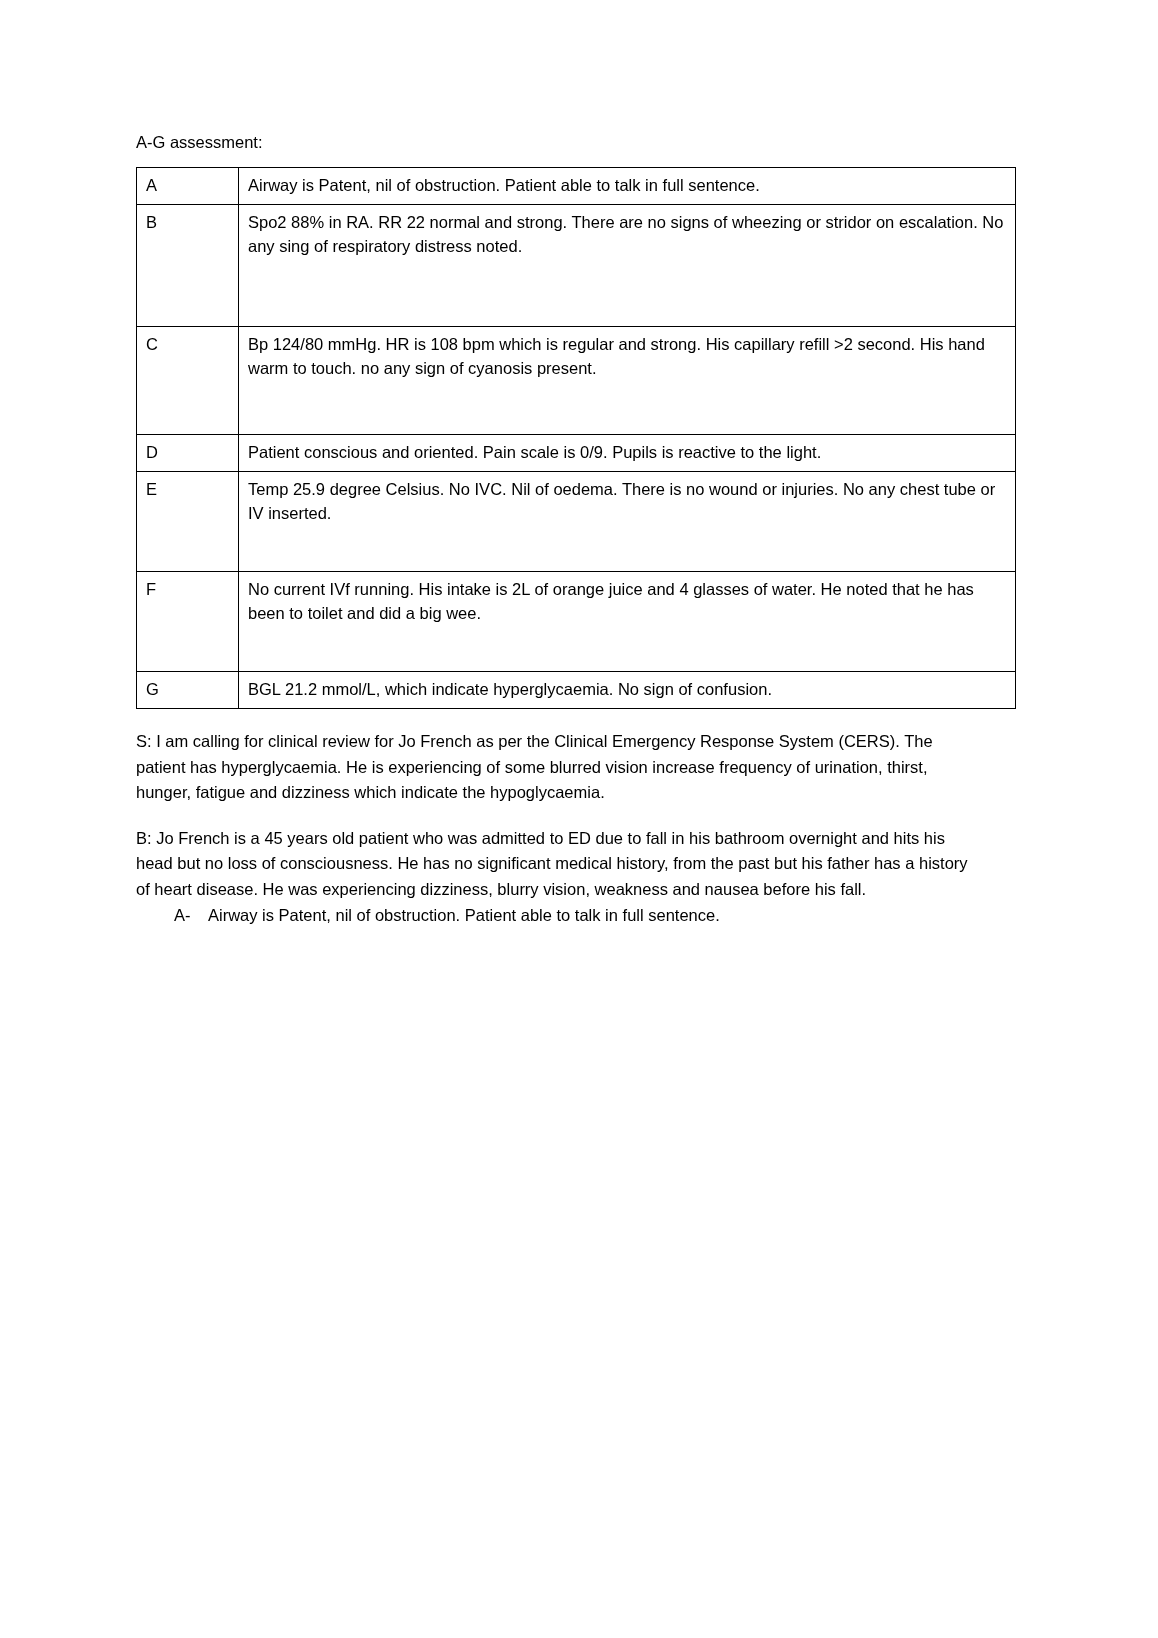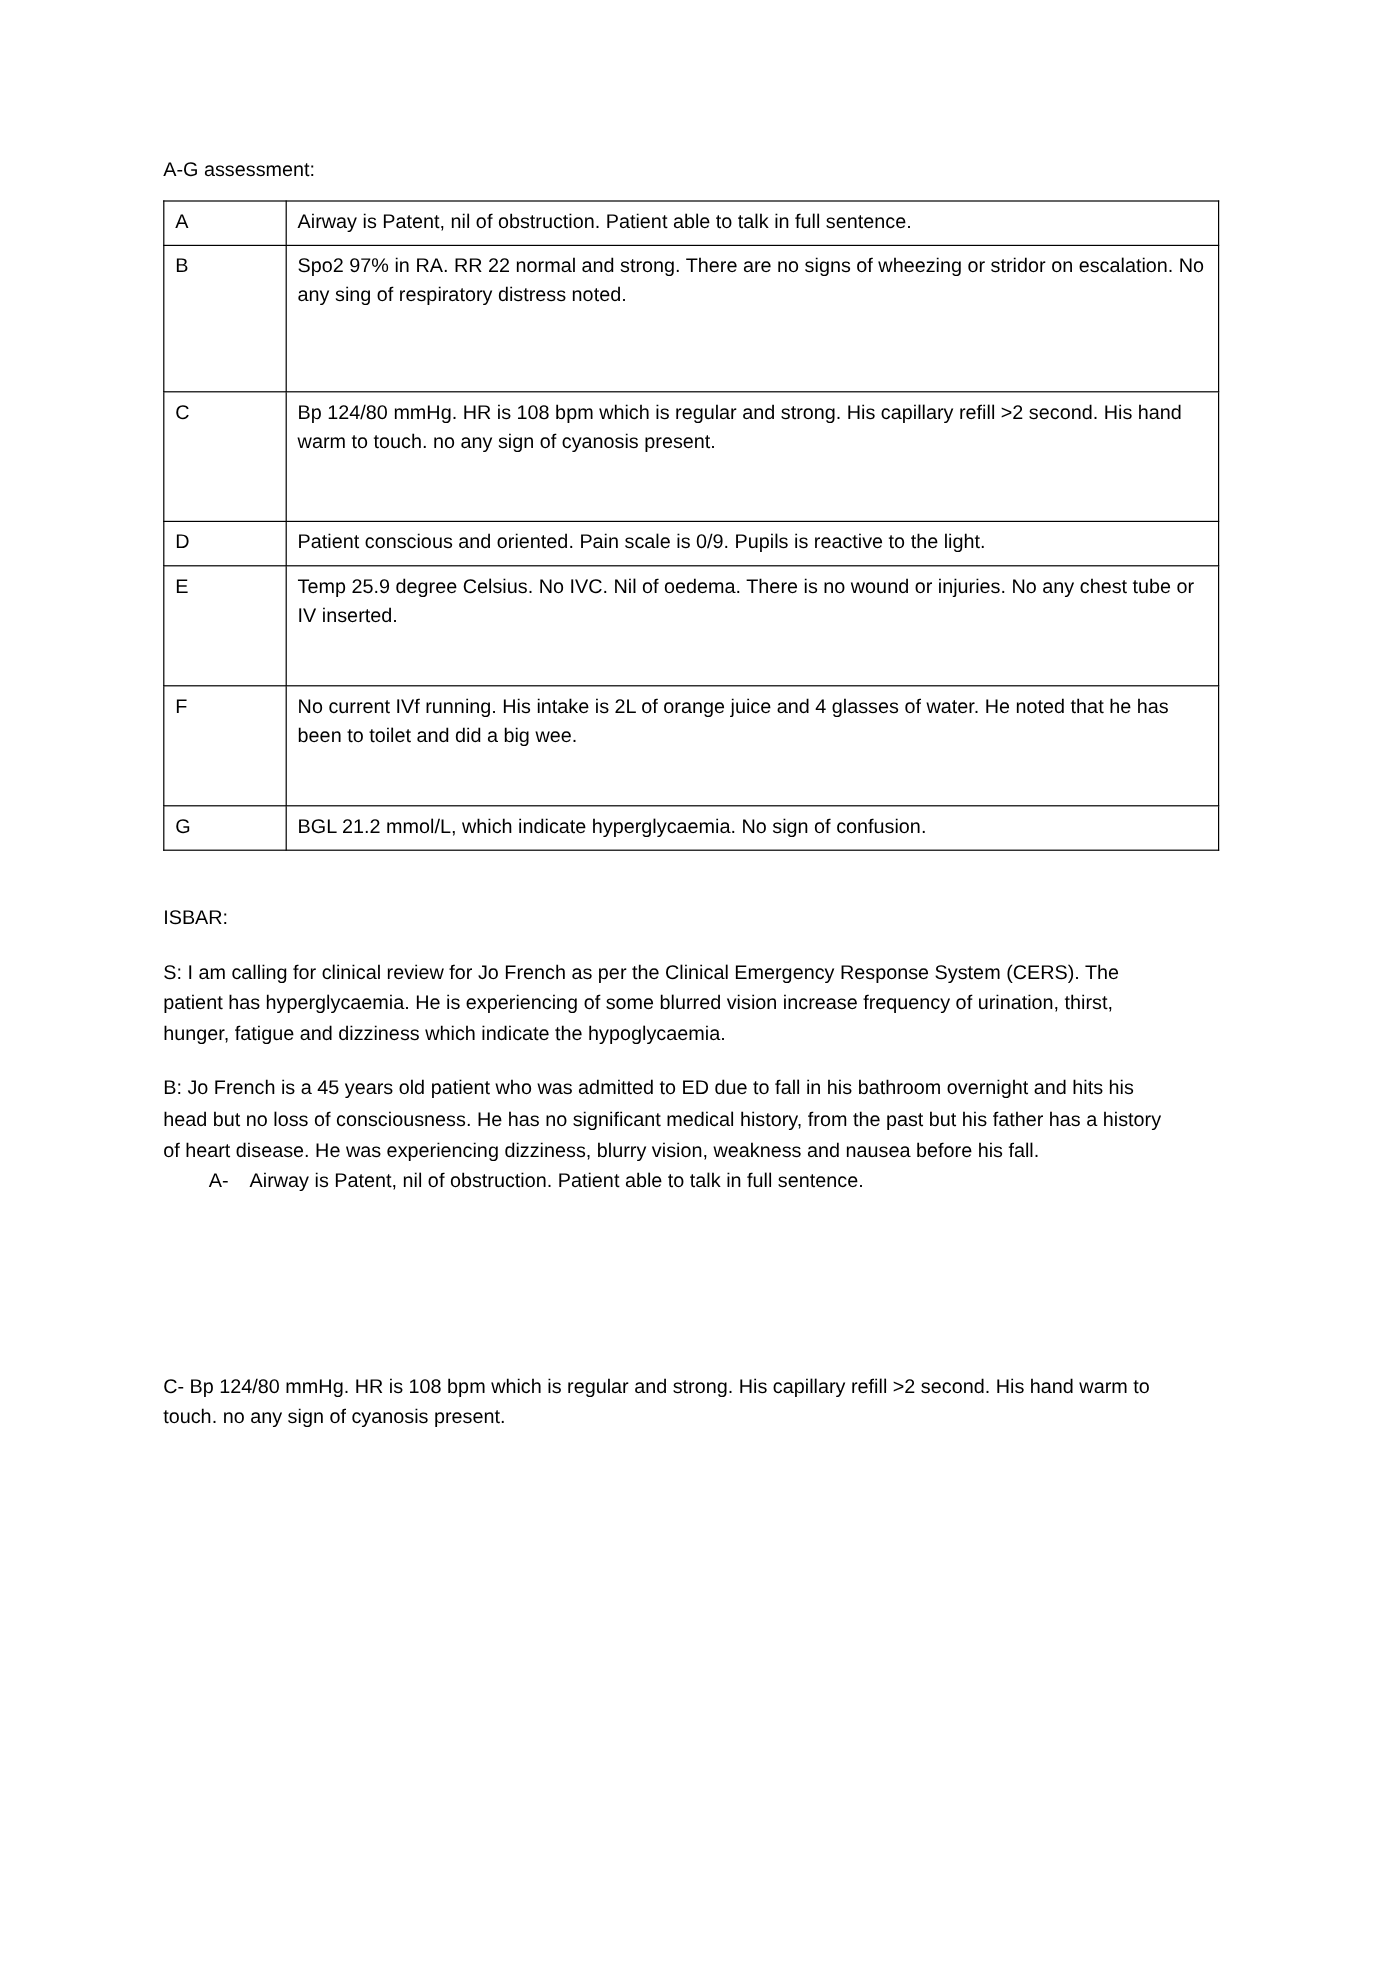--- a/index.html
+++ b/index.html
@@ -70,21 +70,21 @@
   <p class="doc-heading">A-G assessment:</p>
 
   <table class="ag-table">
     <tbody>
       <tr style="height:32px">
         <td class="col-letter">A</td>
         <td class="col-text">Airway is Patent, nil of obstruction. Patient able to talk in full sentence.</td>
       </tr>
       <tr style="height:122px">
         <td class="col-letter">B</td>
-        <td class="col-text">Spo2 97% in RA. RR 22 normal and strong. There are no signs of wheezing or stridor on escalation. No any sing of respiratory distress noted.</td>
+        <td class="col-text">Spo2 88% in RA. RR 22 normal and strong. There are no signs of wheezing or stridor on escalation. No any sing of respiratory distress noted.</td>
       </tr>
       <tr style="height:108px">
         <td class="col-letter">C</td>
         <td class="col-text">Bp 124/80 mmHg. HR is 108 bpm which is regular and strong. His capillary refill &gt;2 second. His hand warm to touch. no any sign of cyanosis present.</td>
       </tr>
       <tr style="height:32px">
         <td class="col-letter">D</td>
         <td class="col-text">Patient conscious and oriented. Pain scale is 0/9. Pupils is reactive to the light.</td>
       </tr>
       <tr style="height:100px">
@@ -95,30 +95,28 @@
         <td class="col-letter">F</td>
         <td class="col-text">No current IVf running. His intake is 2L of orange juice and 4 glasses of water. He noted that he has been to toilet and did a big wee.</td>
       </tr>
       <tr style="height:32px">
         <td class="col-letter">G</td>
         <td class="col-text">BGL 21.2 mmol/L, which indicate hyperglycaemia. No sign of confusion.</td>
       </tr>
     </tbody>
   </table>
 
-  <p class="body-para gap-before-isbar">ISBAR:</p>
 
 
   <p class="body-para para-spacing">S: I am calling for clinical review for Jo French as per the Clinical Emergency Response System (CERS). The patient has hyperglycaemia. He is experiencing of some blurred vision increase frequency of urination, thirst, hunger, fatigue and dizziness which indicate the hypoglycaemia.</p>
 
   <p class="body-para para-spacing">B: Jo French is a 45 years old patient who was admitted to ED due to fall in his bathroom overnight and hits his head but no loss of consciousness. He has no significant medical history, from the past but his father has a history of heart disease. He was experiencing dizziness, blurry vision, weakness and nausea before his fall.</p>
 
   <p class="body-para indent-item">
     <span class="marker">A-</span><span>Airway is Patent, nil of obstruction. Patient able to talk in full sentence.</span>
   </p>
 
 
   <div class="big-gap"></div>
 
-  <p class="body-para">C- Bp 124/80 mmHg. HR is 108 bpm which is regular and strong. His capillary refill &gt;2 second. His hand warm to touch. no any sign of cyanosis present.</p>
 
 
 </div>
 
 </body></html>

